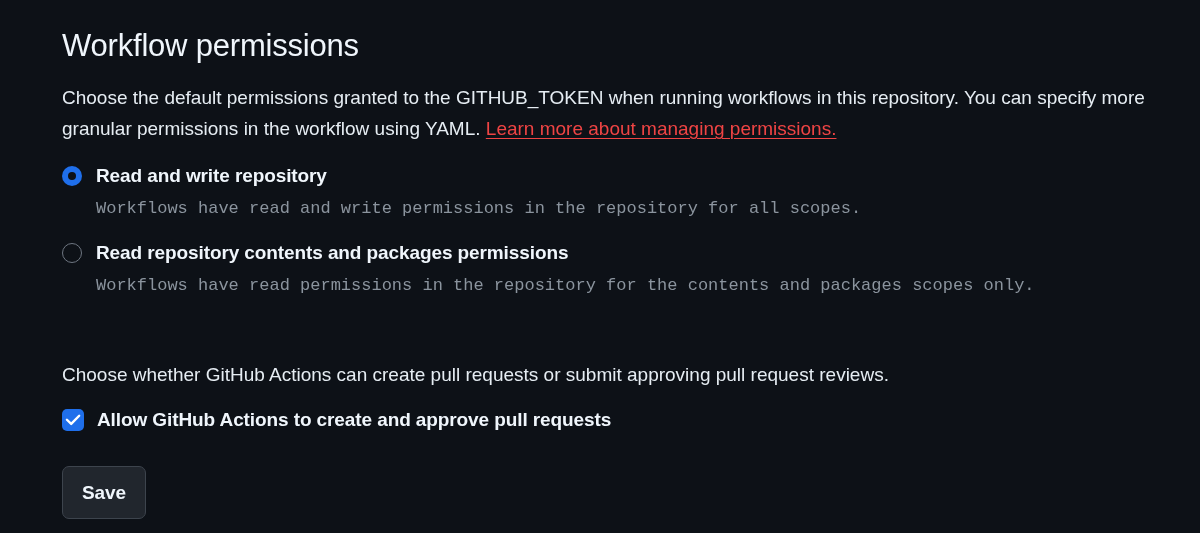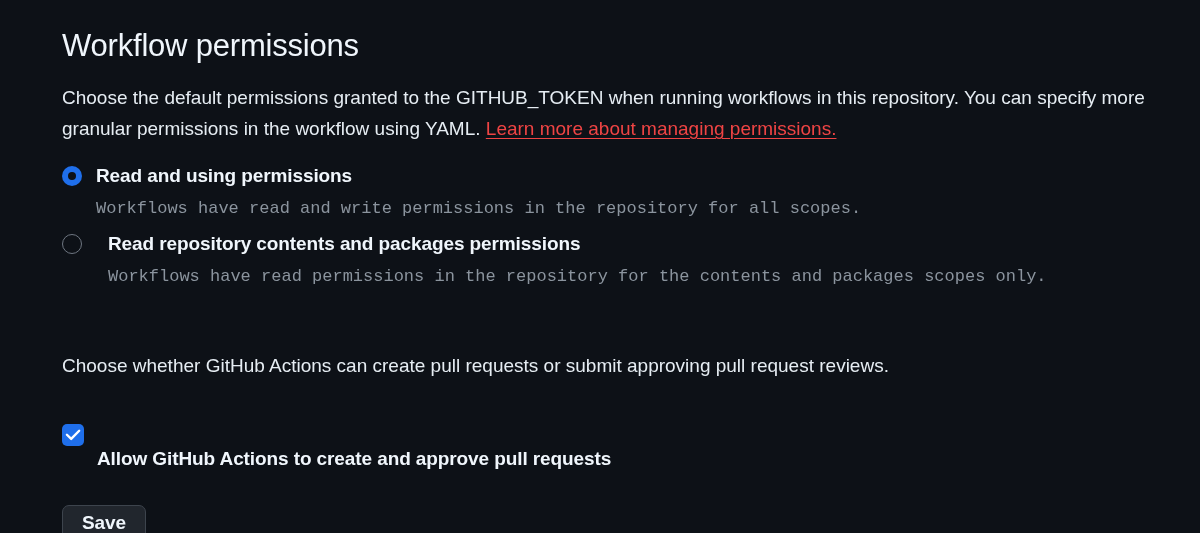--- a/index.html
+++ b/index.html
@@ -51,21 +51,21 @@
   }
 
   
   .option-group { margin: 0; }
 
   .option {
     display: flex;
     align-items: flex-start;
     margin-bottom: 0;
   }
-  .option + .option { margin-top: 11px; gap: 12px; }
+  .option + .option { margin-top: 20px; }
 
   .radio {
     flex: 0 0 auto;
     width: 20px;
     height: 20px;
     border-radius: 50%;
     margin-top: 2px;
     margin-right: 14px;
     position: relative;
     cursor: pointer;
@@ -143,30 +143,29 @@
     height: 18px;
     display: block;
   }
   .checkbox-label {
     font-size: 19px;
     line-height: 24px;
     font-weight: 700;
     color: #f0f6fc;
     letter-spacing: -0.1px;
     cursor: pointer;
-    margin-top: 48px;
   }
 
   
   .save-btn {
     margin-top: 34px;
     display: inline-flex;
     align-items: center;
     justify-content: center;
-    height: 36px;
+    height: 53px;
     padding: 0 19px;
     background: #21262d;
     border: 1px solid #3d444d;
     border-radius: 7px;
     color: #f0f6fc;
     font-family: "Liberation Sans", sans-serif;
     font-size: 19px;
     font-weight: 600;
     letter-spacing: -0.1px;
     cursor: pointer;
@@ -179,21 +178,21 @@
 
   <h1 class="page-title">Workflow permissions</h1>
 
   <p class="intro"><span>Choose the default permissions granted to the GITHUB_TOKEN when running workflows in this repository. You can specify more granular permissions in the workflow using YAML. </span><a class="learn-link" href="#">Learn more about managing permissions.</a></p>
 
   <div class="option-group">
 
     <div class="option">
       <span class="radio checked"></span>
       <div class="option-body">
-        <div class="option-label">Read and using permissions</div>
+        <div class="option-label">Read and write repository</div>
         <div class="option-desc">Workflows have read and write permissions in the repository for all scopes.</div>
       </div>
     </div>
 
     <div class="option">
       <span class="radio unchecked"></span>
       <div class="option-body">
         <div class="option-label">Read repository contents and packages permissions</div>
         <div class="option-desc">Workflows have read permissions in the repository for the contents and packages scopes only.</div>
       </div>

